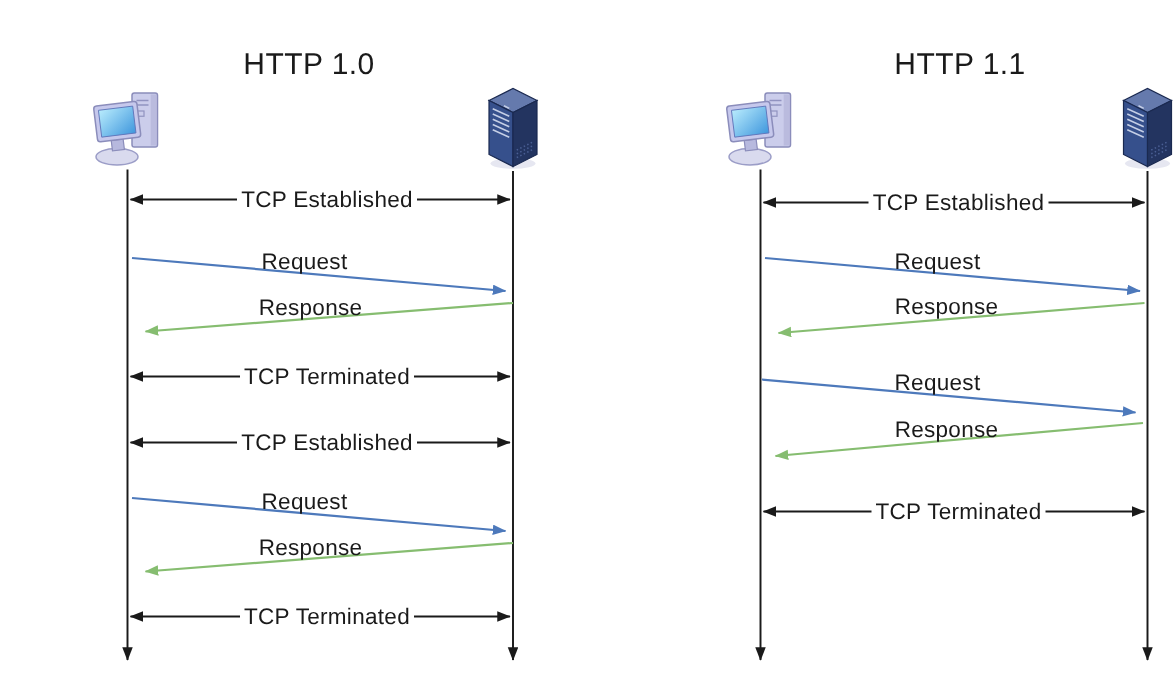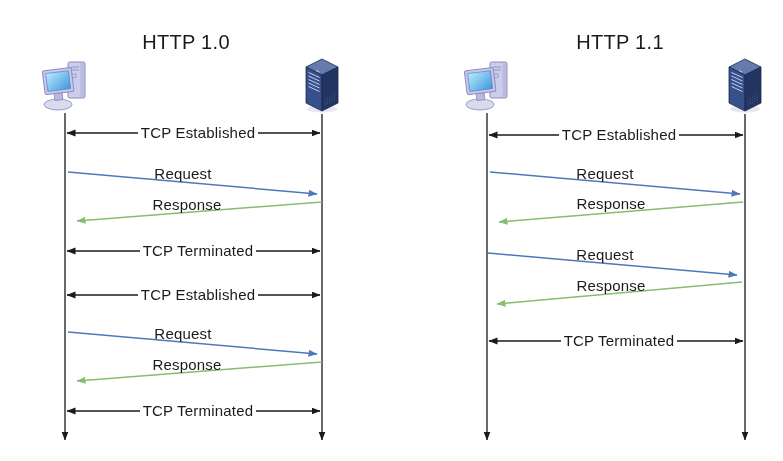--- a/index.html
+++ b/index.html
@@ -4,21 +4,21 @@
 <style>
   html, body {
     margin: 0;
     padding: 0;
     background: #ffffff;
     width: 783px;
     height: 461px;
     overflow: hidden;
     font-family: "Liberation Sans", sans-serif;
   }
-  #canvas { width: 753px; height: 461px; position: relative; }
+  #canvas { width: 753px; height: 461px; position: relative; margin-left: 20px; }
   svg { display: block; }
   .title {
     font-family: "Liberation Sans", sans-serif;
     font-size: 20px;
     font-weight: 400;
     fill: #1a1a1a;
     text-anchor: middle;
     letter-spacing: 0.3px;
   }
   .lbl {

